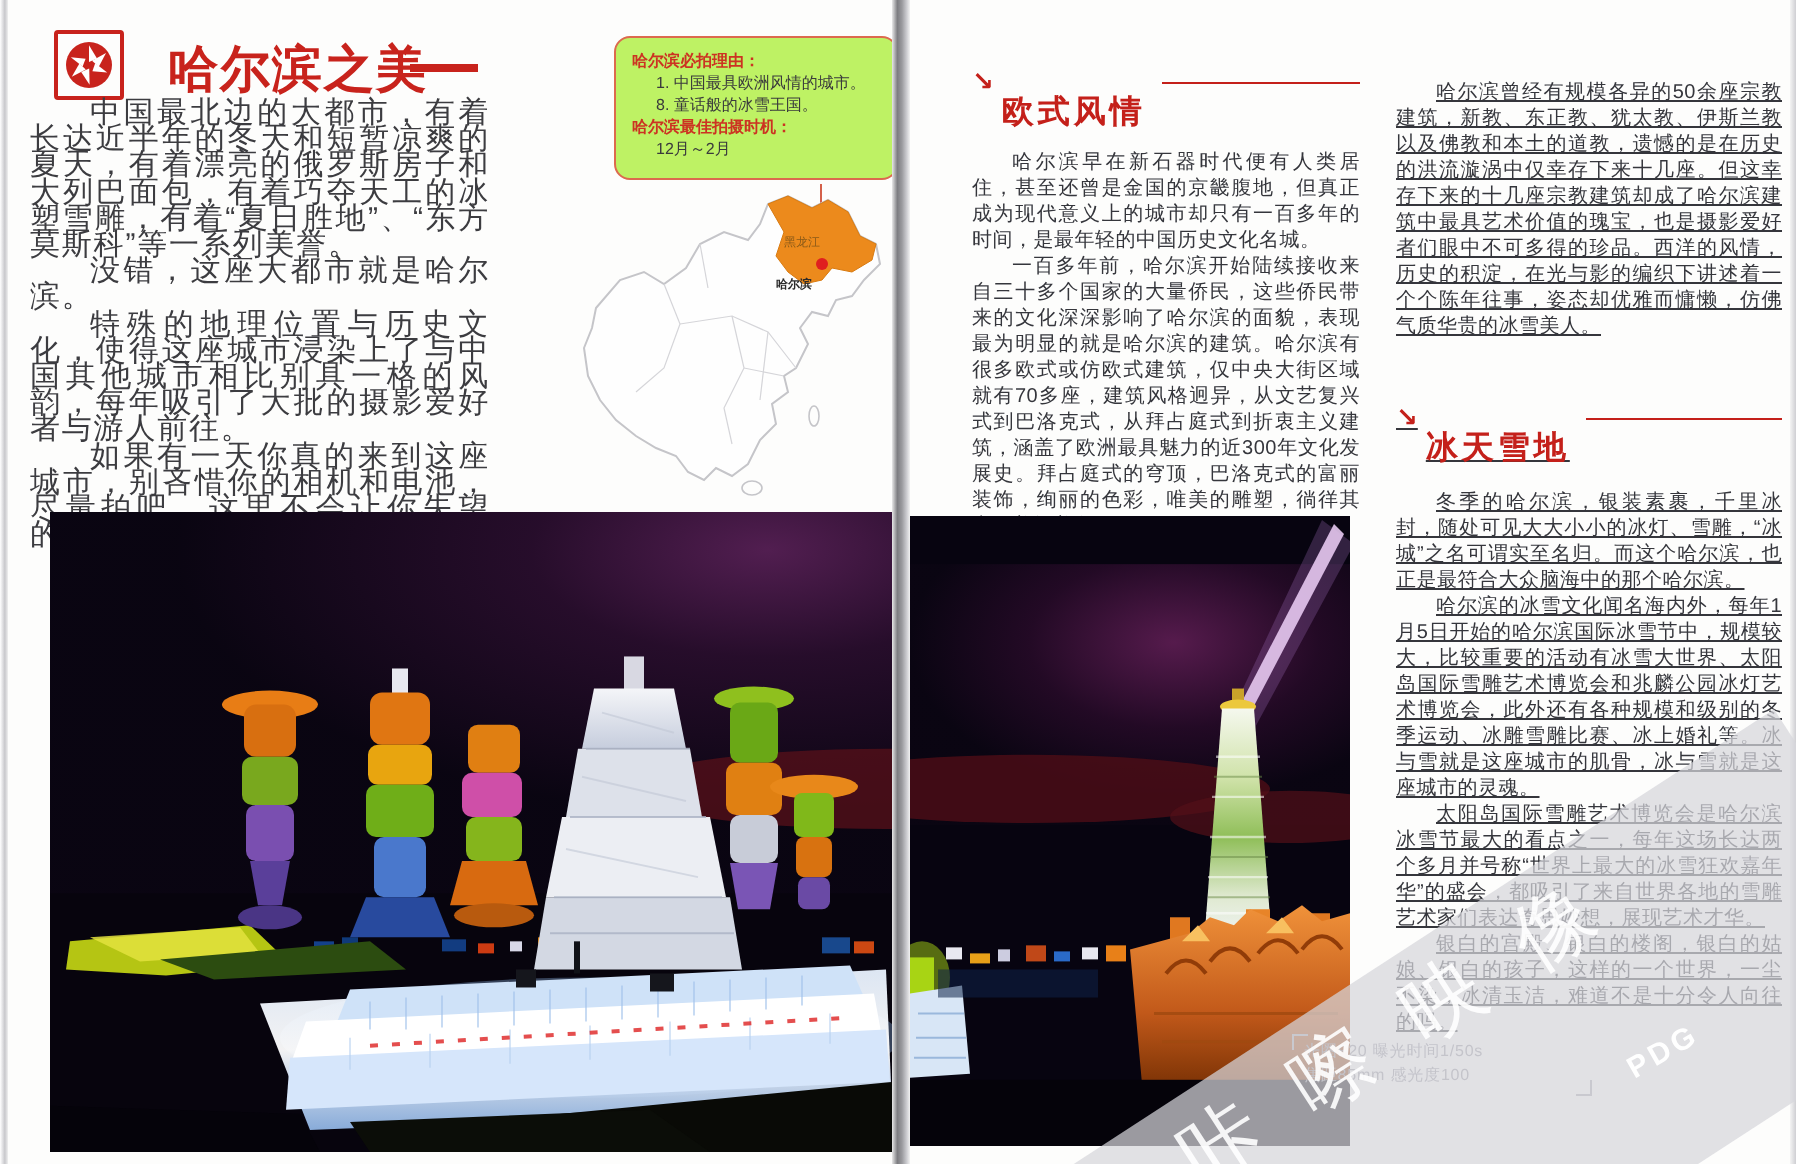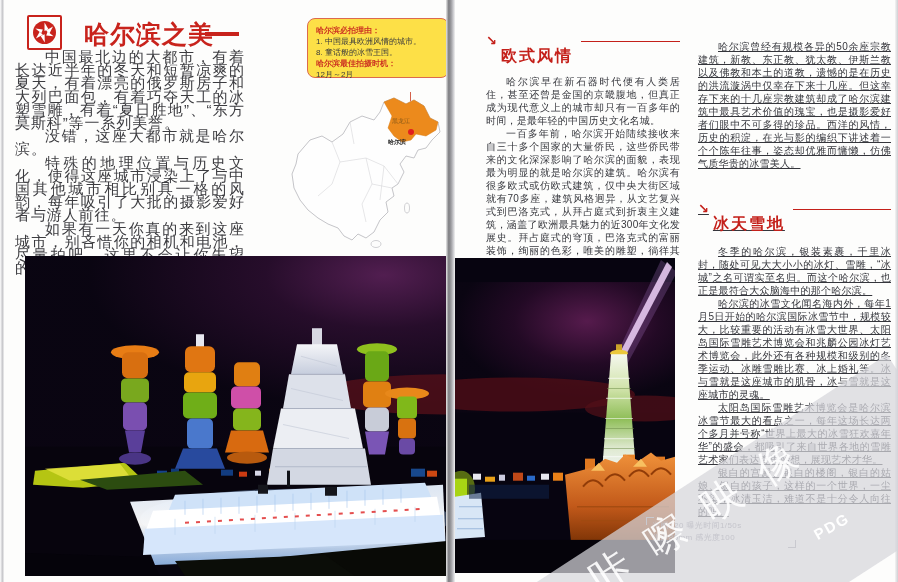--- a/index.html
+++ b/index.html
@@ -20,24 +20,24 @@
     border:2px solid #c8231c; border-radius:2px; display:flex; align-items:center; justify-content:center; }
   .page-title { position:absolute; left:72px; top:18px; font-size:25px; font-weight:bold;
     color:#c8231c; letter-spacing:1px;margin-left:12px; }
   .title-dash { position:absolute; left:205px; top:32px; width:34px; height:4px; background:#c8231c; }
 
   .intro { position:absolute; left:15px; top:50px; width:230px; font-size:15px; line-height:13.2px;
     color:#3c3c40; text-align:justify; letter-spacing:0.9px; }
   .intro p { text-indent:2em; }
 
   
-  .info-box { position:absolute; left:307px; top:18px; width:142px; height:60px;
-    border:1.5px solid #dc6a4e; border-radius:8px; background:#fde047; padding:6px 8px 4px 8px; }
+  .info-box { position:absolute; left:307px; top:18px; width:142px; height:72px;
+    border:1.5px solid #dc6a4e; border-radius:8px; background:#bef264; padding:6px 8px 4px 8px; }
   .info-box .rt { color:#cc3322; font-weight:bold; font-size:8px; line-height:11px; }
-  .info-box .ri { color:#3a3a3c; font-size:8px; line-height:11px; }
+  .info-box .ri { color:#3a3a3c; font-size:8px; line-height:11px;margin-left:12px; }
   .connector { position:absolute; left:410px; top:92px; width:1px; height:38px; background:#d4604a; }
 
   .map-wrap { position:absolute; left:288px; top:92px; width:168px; height:158px; }
 
   .photo-left { position:absolute; left:25px; top:256px; width:422px; height:320px; }
   .photo-right { position:absolute; left:455px; top:258px; width:220px; height:315px; }
   .photo-left svg, .photo-right svg { display:block; width:100%; height:100%; }
 
   
   .col { position:absolute; text-align:justify; color:#35363c; }

